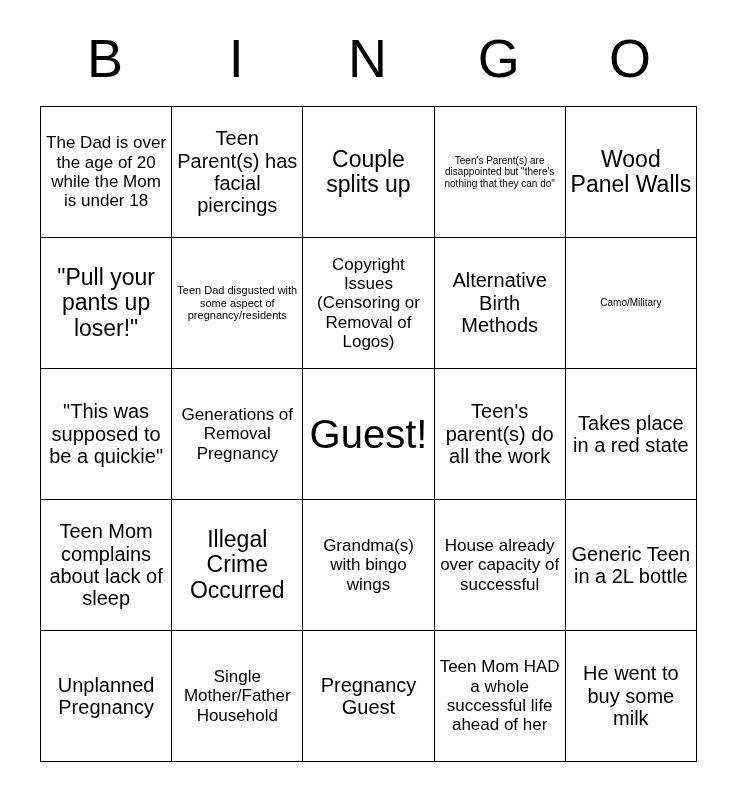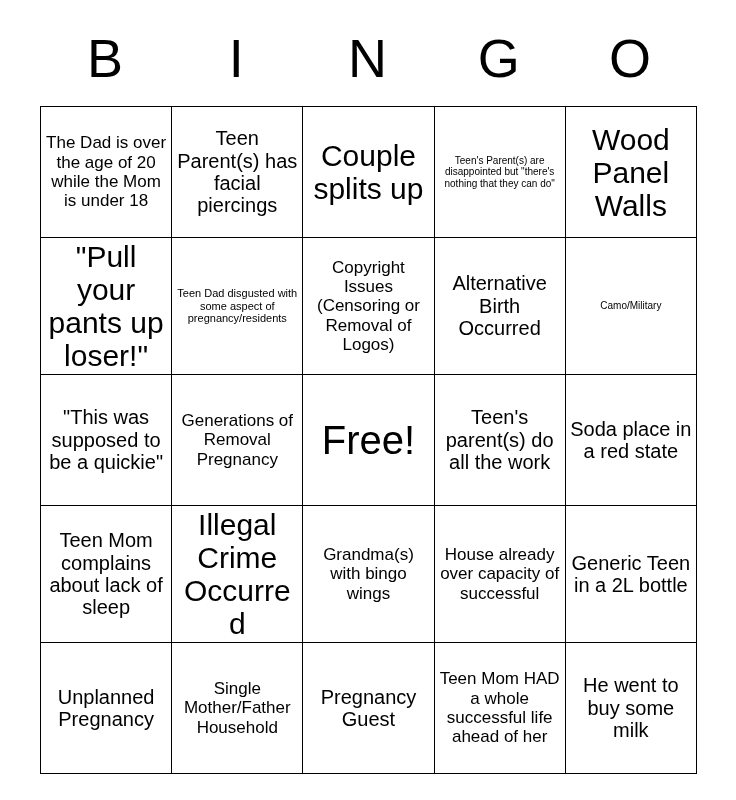--- a/index.html
+++ b/index.html
@@ -57,21 +57,21 @@
   .cell-text {
     display: block;
     line-height: 1.12;
     word-wrap: break-word;
   }
   
   .fs-xs { font-size: 11px; line-height: 1.18; }
   .fs-s  { font-size: 10px; line-height: 1.15; }
   .fs-m  { font-size: 17px; line-height: 1.14; }
   .fs-l  { font-size: 20px; line-height: 1.12; }
-  .fs-xl { font-size: 30px; line-height: 1.1; }
+  .fs-xl { font-size: 23px; line-height: 1.1; }
   .fs-free { font-size: 40px; line-height: 1.05; }
 </style>
 </head>
 <body>
 
 <div class="bingo-page">
 
   <div class="header-row">
     <div class="header-cell">B</div>
     <div class="header-cell">I</div>
@@ -103,41 +103,41 @@
         <td>
             <span class="cell-text fs-xl">"Pull your pants up loser!"</span>
           </td>
         <td>
             <span class="cell-text fs-xs">Teen Dad disgusted with some aspect of pregnancy/residents</span>
           </td>
         <td>
             <span class="cell-text fs-m">Copyright Issues (Censoring or Removal of Logos)</span>
           </td>
         <td>
-            <span class="cell-text fs-l">Alternative Birth Occurred</span>
+            <span class="cell-text fs-l">Alternative Birth Methods</span>
           </td>
         <td>
             <span class="cell-text fs-s">Camo/Military</span>
           </td>
       </tr>
       <tr>
         <td>
             <span class="cell-text fs-l">"This was supposed to be a quickie"</span>
           </td>
         <td>
             <span class="cell-text fs-m">Generations of Removal Pregnancy</span>
           </td>
         <td>
-            <span class="cell-text fs-free">Free!</span>
+            <span class="cell-text fs-free">Guest!</span>
           </td>
         <td>
             <span class="cell-text fs-l">Teen's parent(s) do all the work</span>
           </td>
         <td>
-            <span class="cell-text fs-l">Soda place in a red state</span>
+            <span class="cell-text fs-l">Takes place in a red state</span>
           </td>
       </tr>
       <tr>
         <td>
             <span class="cell-text fs-l">Teen Mom complains about lack of sleep</span>
           </td>
         <td>
             <span class="cell-text fs-xl">Illegal Crime Occurred</span>
           </td>
         <td>

